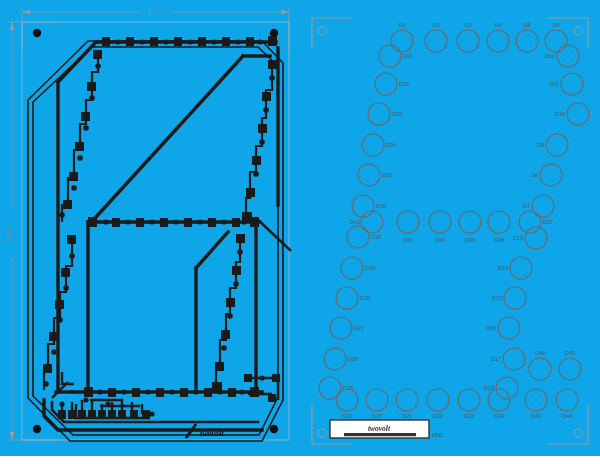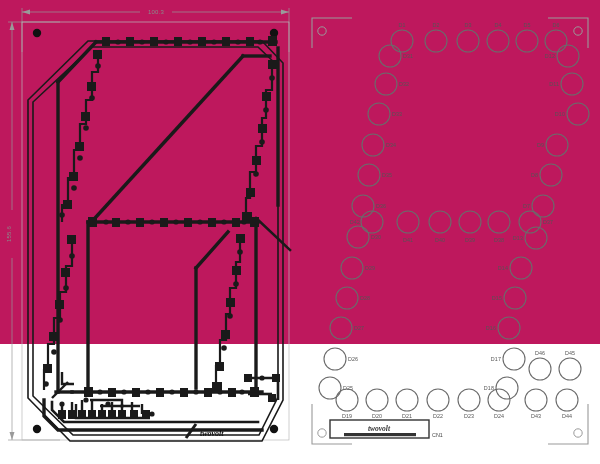--- a/index.html
+++ b/index.html
@@ -1,18 +1,18 @@
 <!DOCTYPE html>
 <html><head>
 <meta charset="utf-8">
 <style>
   html,body{margin:0;padding:0;background:#ffffff;}
   body{width:600px;height:464px;overflow:hidden;
        font-family:"Liberation Sans","DejaVu Sans",sans-serif;}
-  #stage{position:relative;width:600px;height:344px;background:#be185d;}
+  #stage{position:relative;width:600px;height:456px;background:#0ea5e9;}
   svg{display:block;position:absolute;left:0;top:0;}
   .dimtext{font-family:"Liberation Sans","DejaVu Sans",sans-serif;
            font-size:6px;fill:#8a8a8a;letter-spacing:.2px;}
   .reftext{font-family:"Liberation Sans","DejaVu Sans",sans-serif;
            font-size:5.4px;fill:#555;letter-spacing:.1px;}
   .brandtext{font-family:"Liberation Serif","DejaVu Serif",serif;
              font-size:8px;font-style:italic;font-weight:bold;fill:#111;}
   .brandtext2{font-family:"Liberation Serif","DejaVu Serif",serif;
              font-size:7.5px;font-style:italic;font-weight:bold;fill:#333;}
   .cnlabel{font-family:"Liberation Sans","DejaVu Sans",sans-serif;

